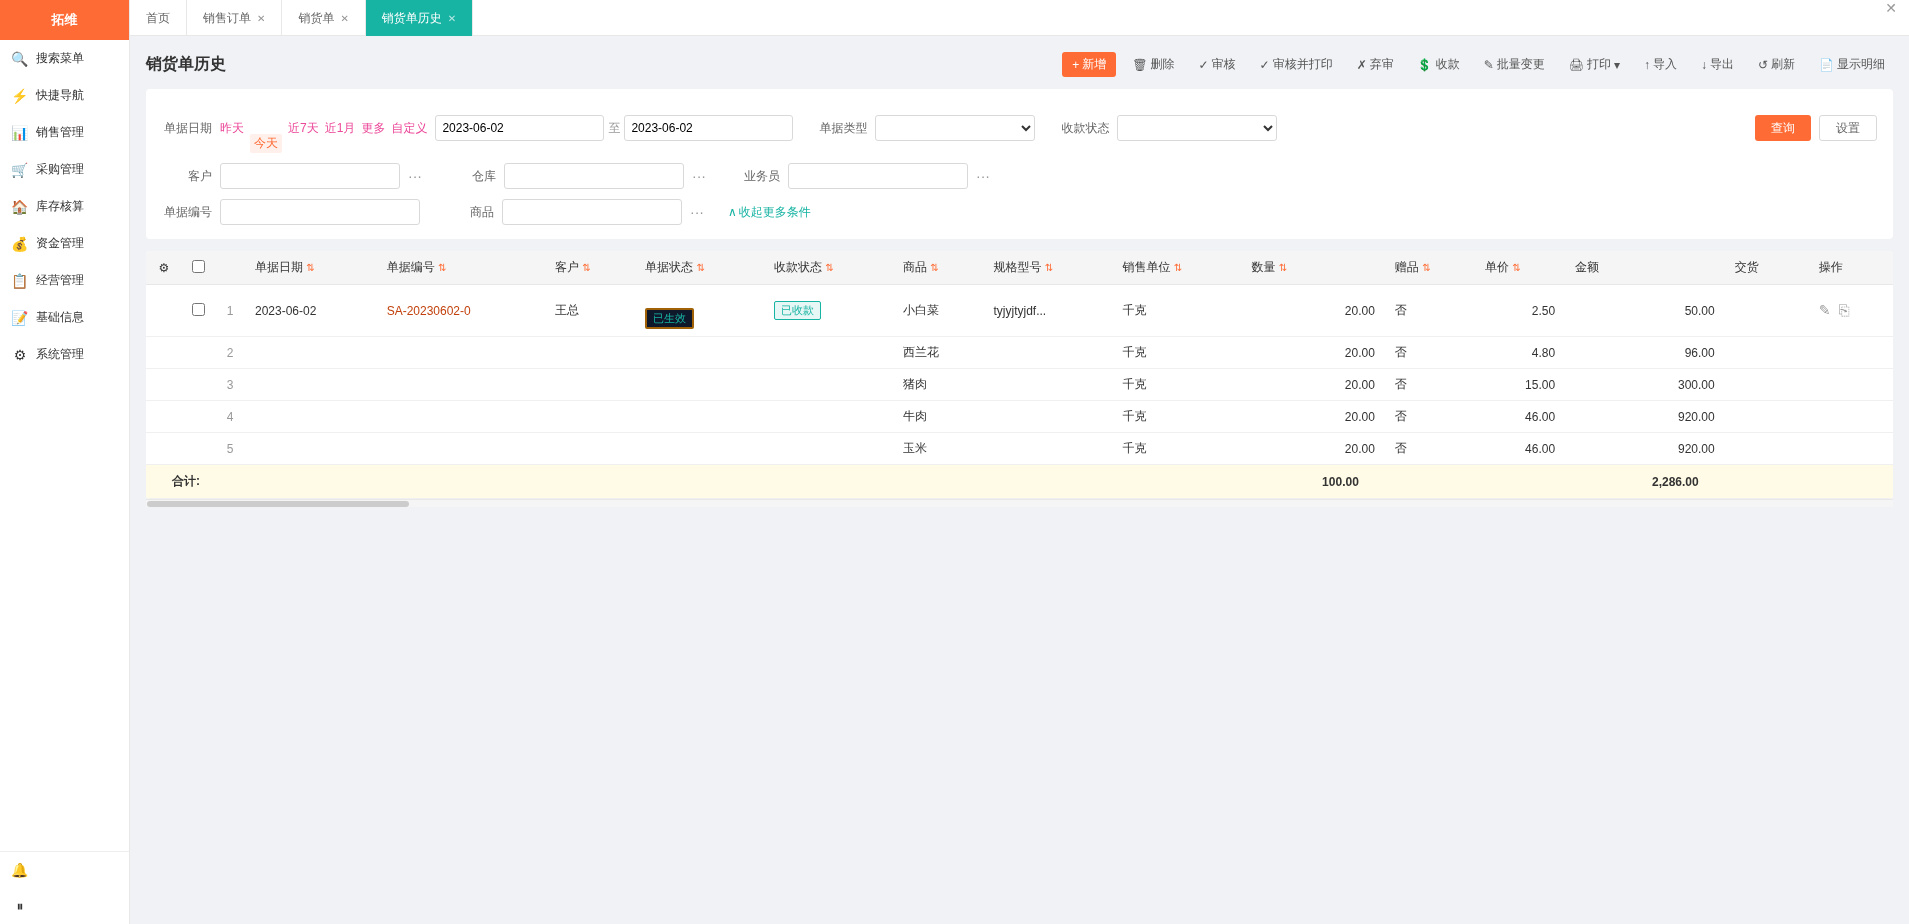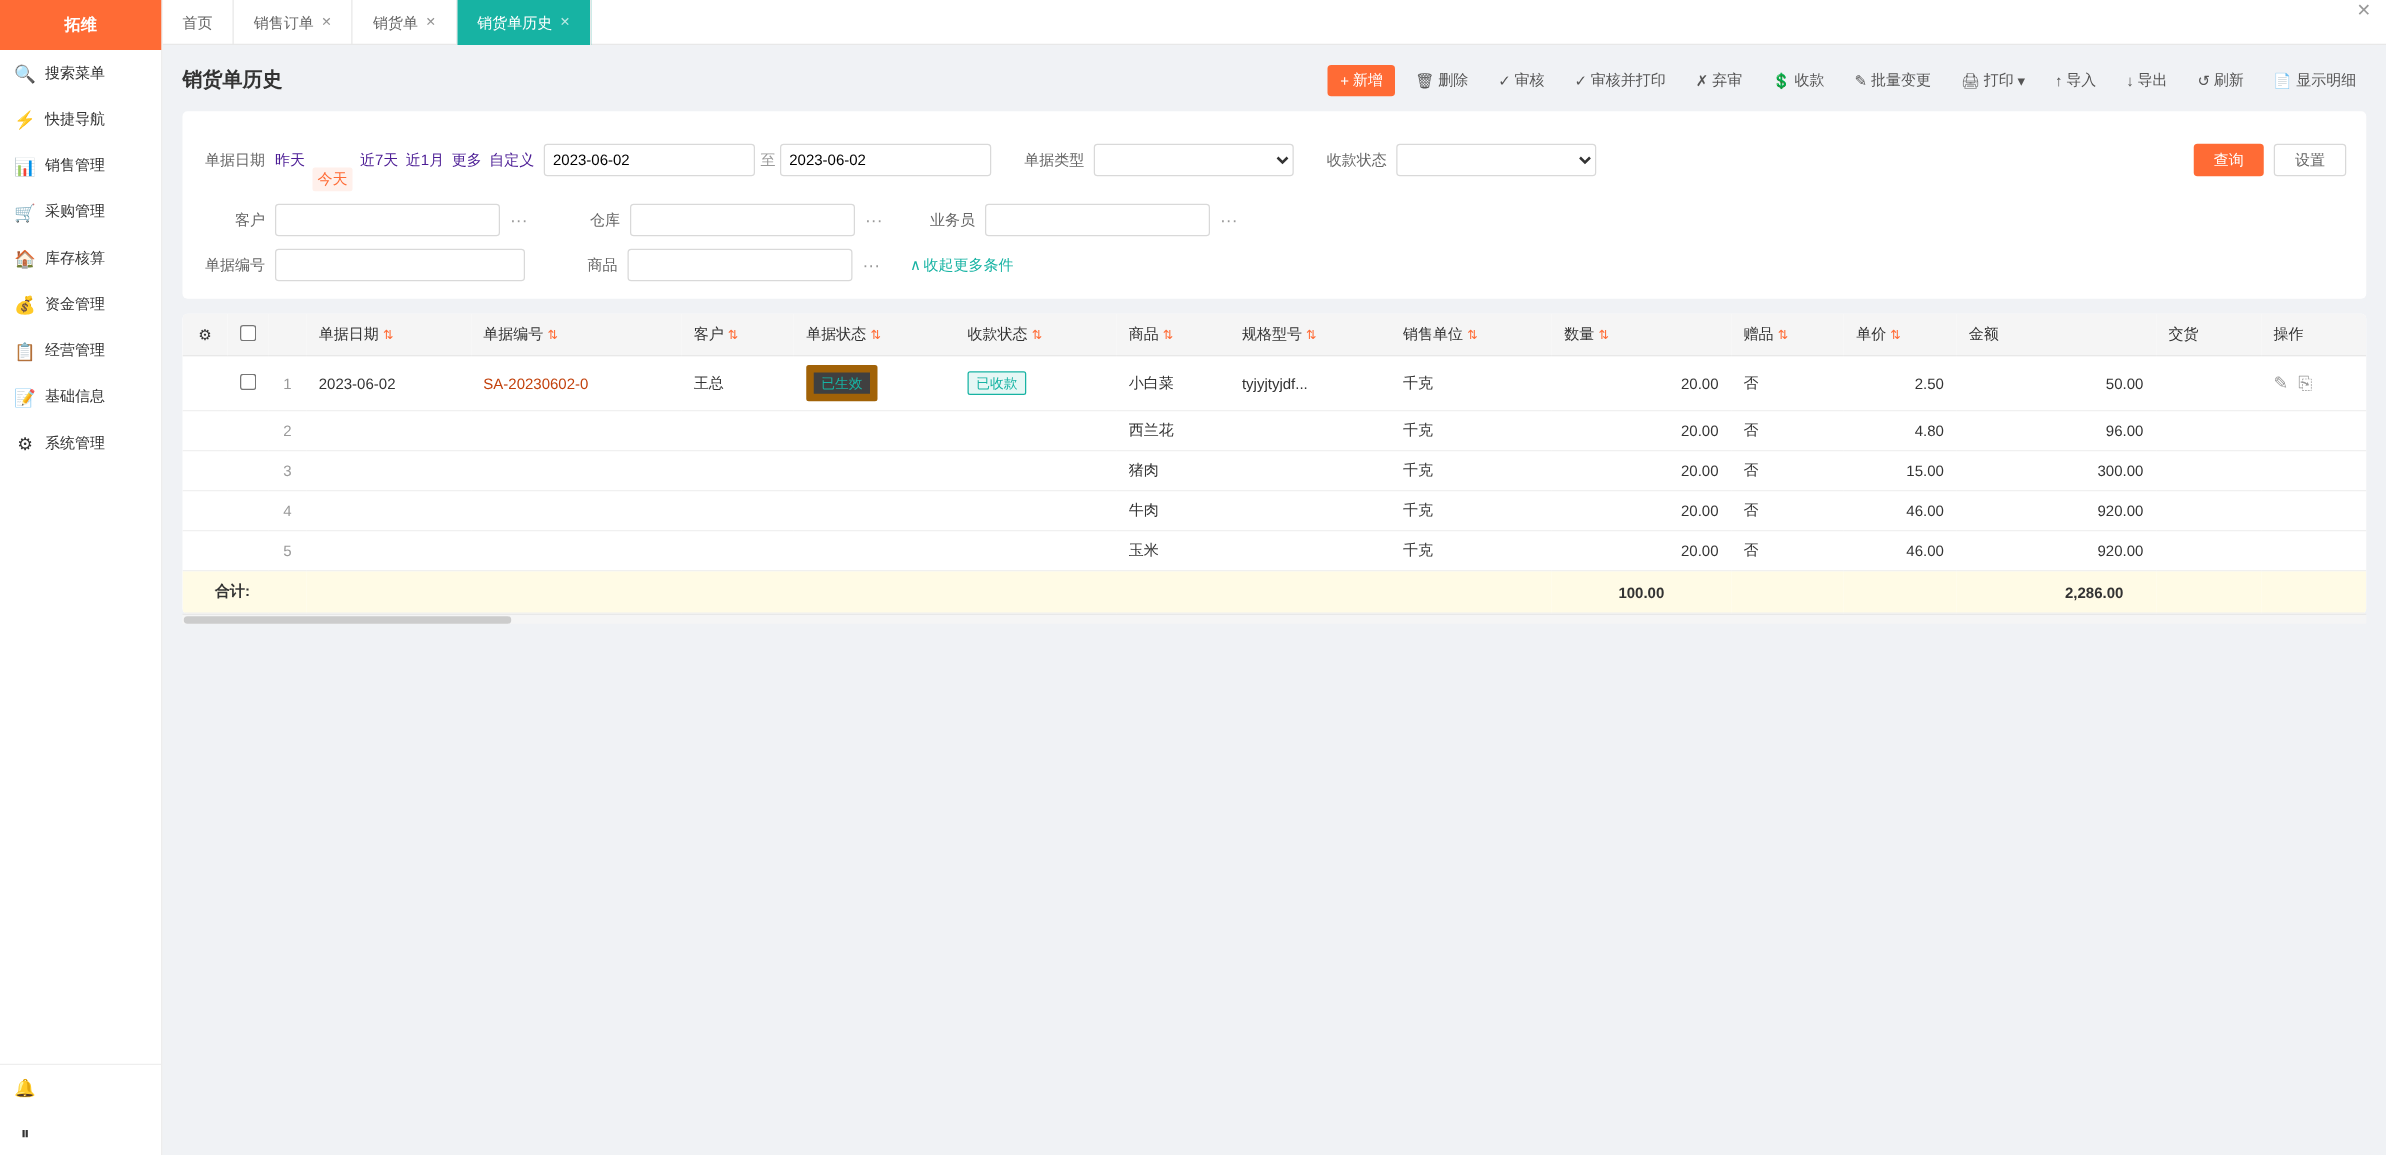--- a/index.html
+++ b/index.html
@@ -33,39 +33,39 @@
     
     .filter-card { background: #fff; border-radius: 4px; padding: 14px 16px; margin-bottom: 12px; }
     .filter-row { display: flex; align-items: center; margin-bottom: 10px; gap: 24px; flex-wrap: wrap; }
     .filter-row:last-child { margin-bottom: 0; }
     .filter-group { display: flex; align-items: center; gap: 8px; }
     .filter-label { color: #666; white-space: nowrap; min-width: 50px; text-align: right; }
     .filter-input { border: 1px solid #d9d9d9; border-radius: 3px; padding: 3px 8px; font-size: 12px; color: #333; min-width: 120px; height: 26px; }
     .filter-select { border: 1px solid #d9d9d9; border-radius: 3px; padding: 3px 8px; font-size: 12px; color: #333; min-width: 160px; height: 26px; background: #fff; }
     .filter-date-range { display: flex; align-items: center; gap: 4px; }
     .date-shortcuts { display: flex; gap: 6px; align-items: center; }
-    .date-shortcut { color: #4c1d95; cursor: pointer; font-size: 12px; }
+    .date-shortcut { color: #ec4899; cursor: pointer; font-size: 12px; }
     .date-shortcut.active { color: #ff6b35; background: #fff0eb; border-radius: 2px; padding: 1px 4px; margin-top: 31px; }
     .date-input { border: 1px solid #d9d9d9; border-radius: 3px; padding: 3px 6px; font-size: 12px; min-width: 90px; height: 26px; }
     .date-sep { color: #999; }
     .filter-more { color: #17b3a3; cursor: pointer; font-size: 12px; display: flex; align-items: center; gap: 2px; }
     .filter-actions { display: flex; gap: 8px; margin-left: auto; }
     .btn-query { background: #ff6b35; color: #fff; border: none; border-radius: 3px; padding: 4px 16px; cursor: pointer; font-size: 12px; height: 26px; }
     .btn-setting { background: #fff; color: #666; border: 1px solid #d9d9d9; border-radius: 3px; padding: 4px 16px; cursor: pointer; font-size: 12px; height: 26px; }
     .dots-btn { color: #999; cursor: pointer; font-size: 14px; }
 
     
     .table-container { background: #fff; border-radius: 4px; overflow: auto; }
     table { width: 100%; border-collapse: collapse; font-size: 12px; }
     thead tr { background: #f5f5f5; }
     th { padding: 8px 10px; text-align: left; color: #333; font-weight: normal; border-bottom: 1px solid #e8e8e8; white-space: nowrap; }
     th .sort-icon { color: #ff6b35; font-size: 10px; }
     td { padding: 7px 10px; color: #333; border-bottom: 1px solid #f0f0f0; white-space: nowrap; }
     .status-badge { display: inline-block; padding: 1px 6px; border-radius: 2px; font-size: 11px; }
-    .status-valid { background: #404040; color: #17b3a3; border: 6px solid #a16207; }
+    .status-valid { background: #0f172a; color: #17b3a3; border: 2px solid #a16207; margin-top: 16px; }
     .status-paid { background: #e6f7f5; color: #17b3a3; border: 1px solid #17b3a3; }
     .link-text { color: #c2410c; cursor: pointer; }
     .row-num { color: #999; text-align: center; }
     .action-icons { display: flex; gap: 8px; color: #999; }
     .action-icon { cursor: pointer; font-size: 14px; }
     .settings-col { width: 36px; text-align: center; }
     .checkbox-col { width: 28px; text-align: center; }
     input[type="checkbox"] { cursor: pointer; }
 
     
@@ -493,21 +493,21 @@
       <td></td>
       <td>
         
       </td>
     </tr>
           </tbody>
         <tfoot class="table-footer">
           <tr>
             <td colspan="3">合计:</td>
             <td colspan="8"></td>
-            <td style="text-align:center;">100.00</td>
+            <td style="text-align:right;">100.00</td>
             <td></td>
             <td></td>
             <td style="text-align:right;">2,286.00</td>
             <td></td>
             <td></td>
           </tr>
         </tfoot>
       </table>
     </div>
 

